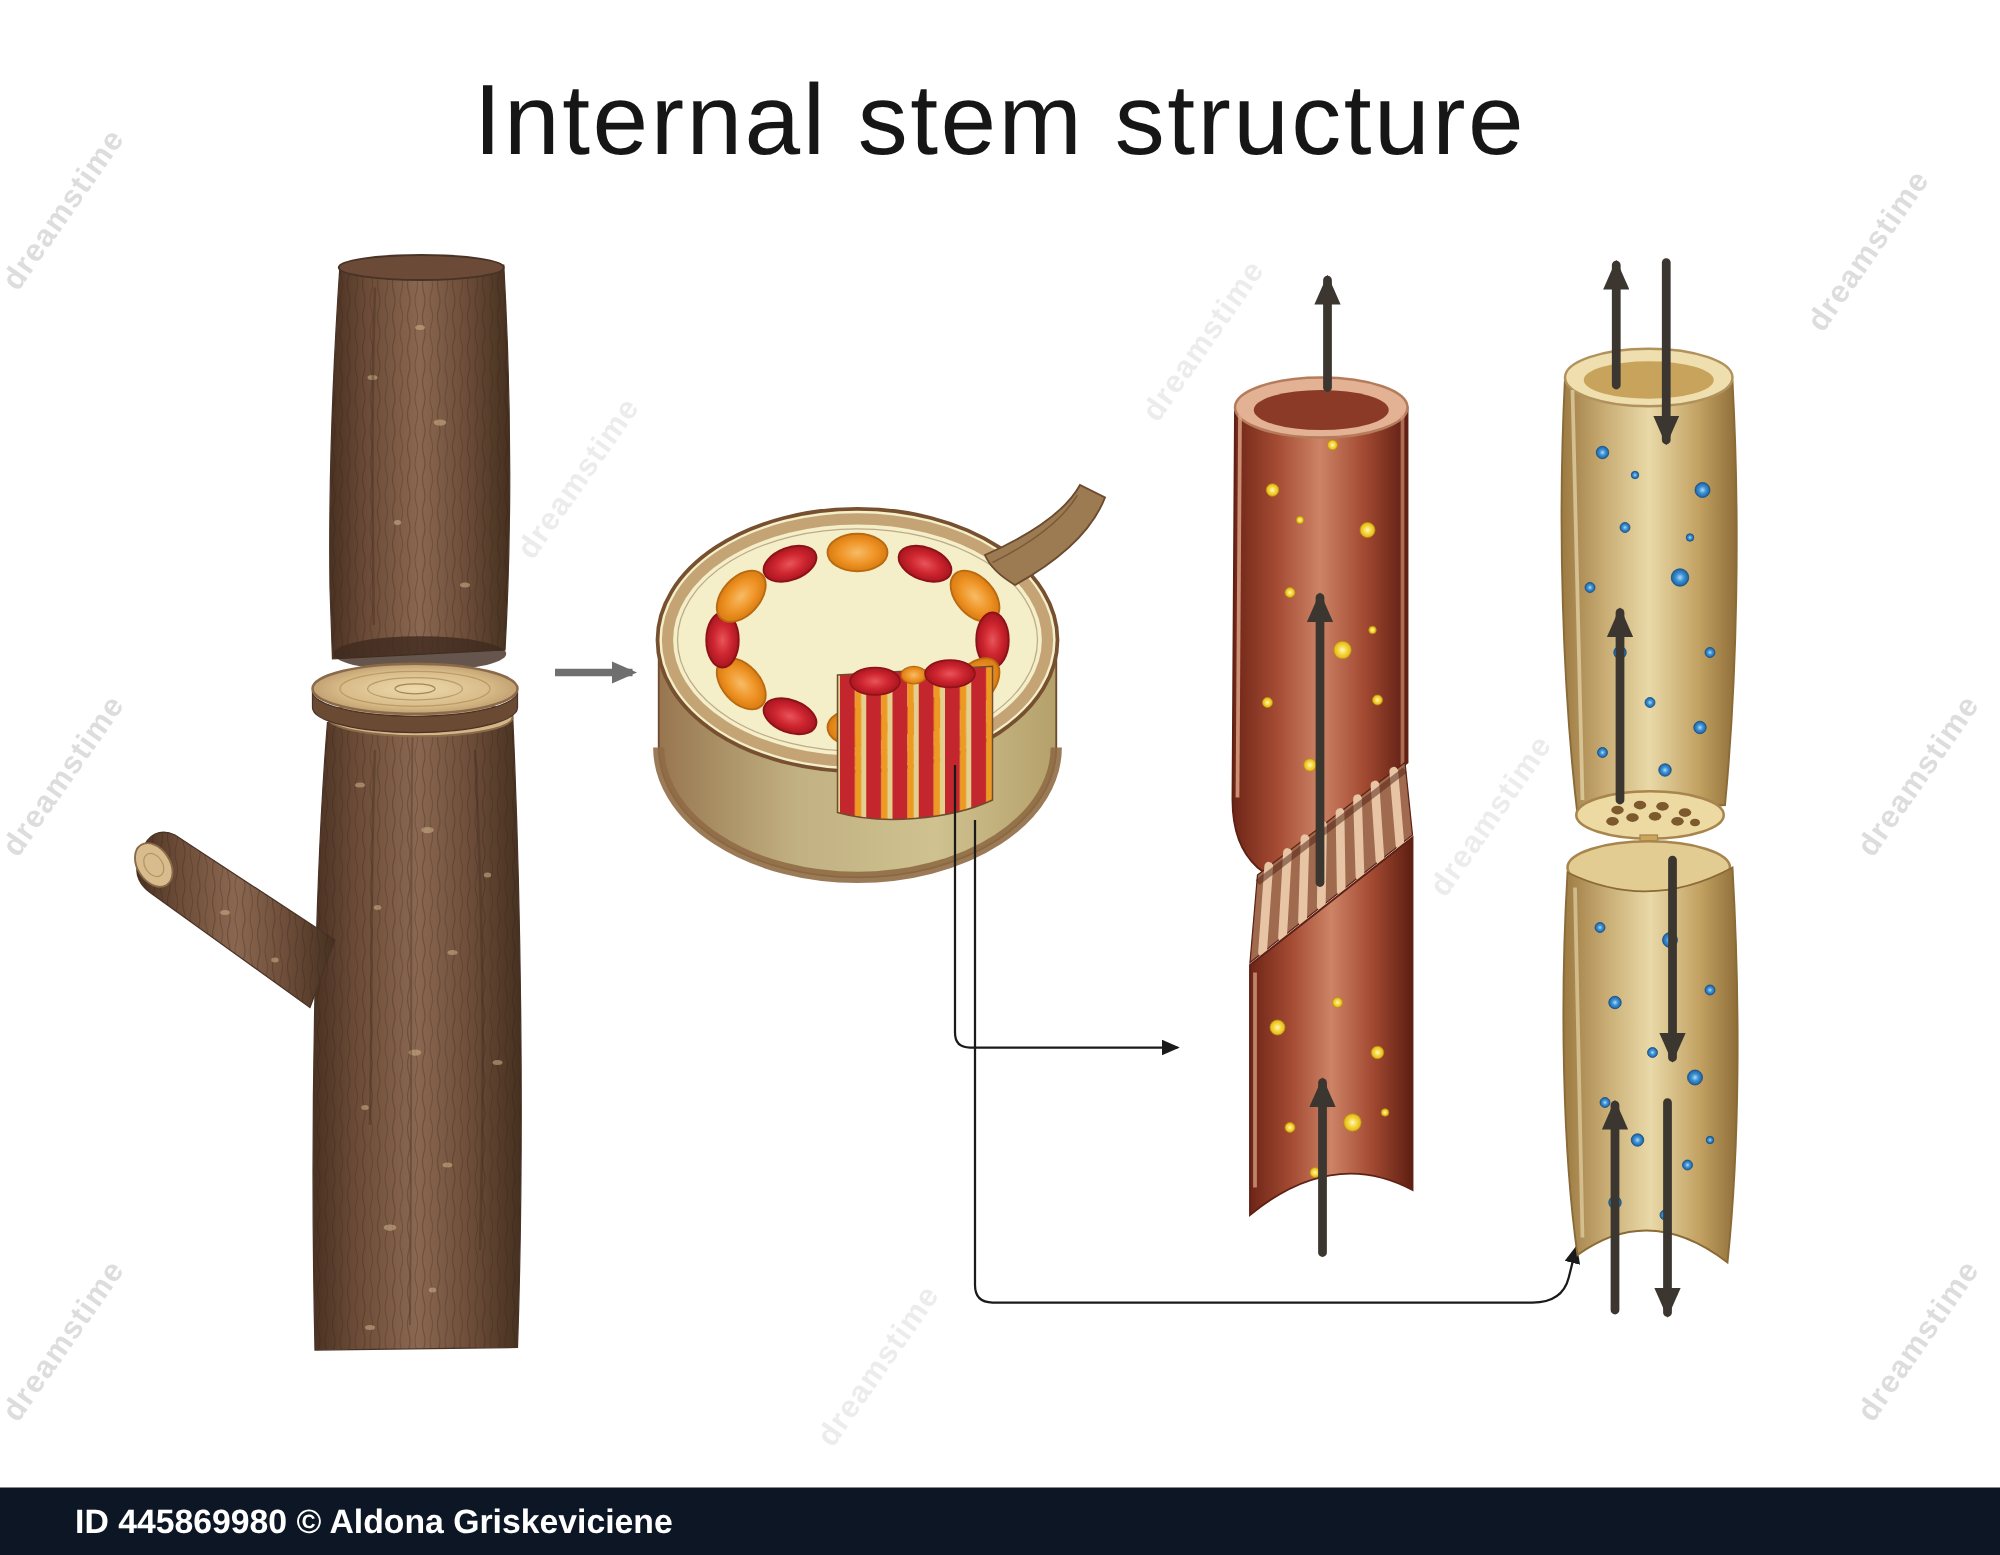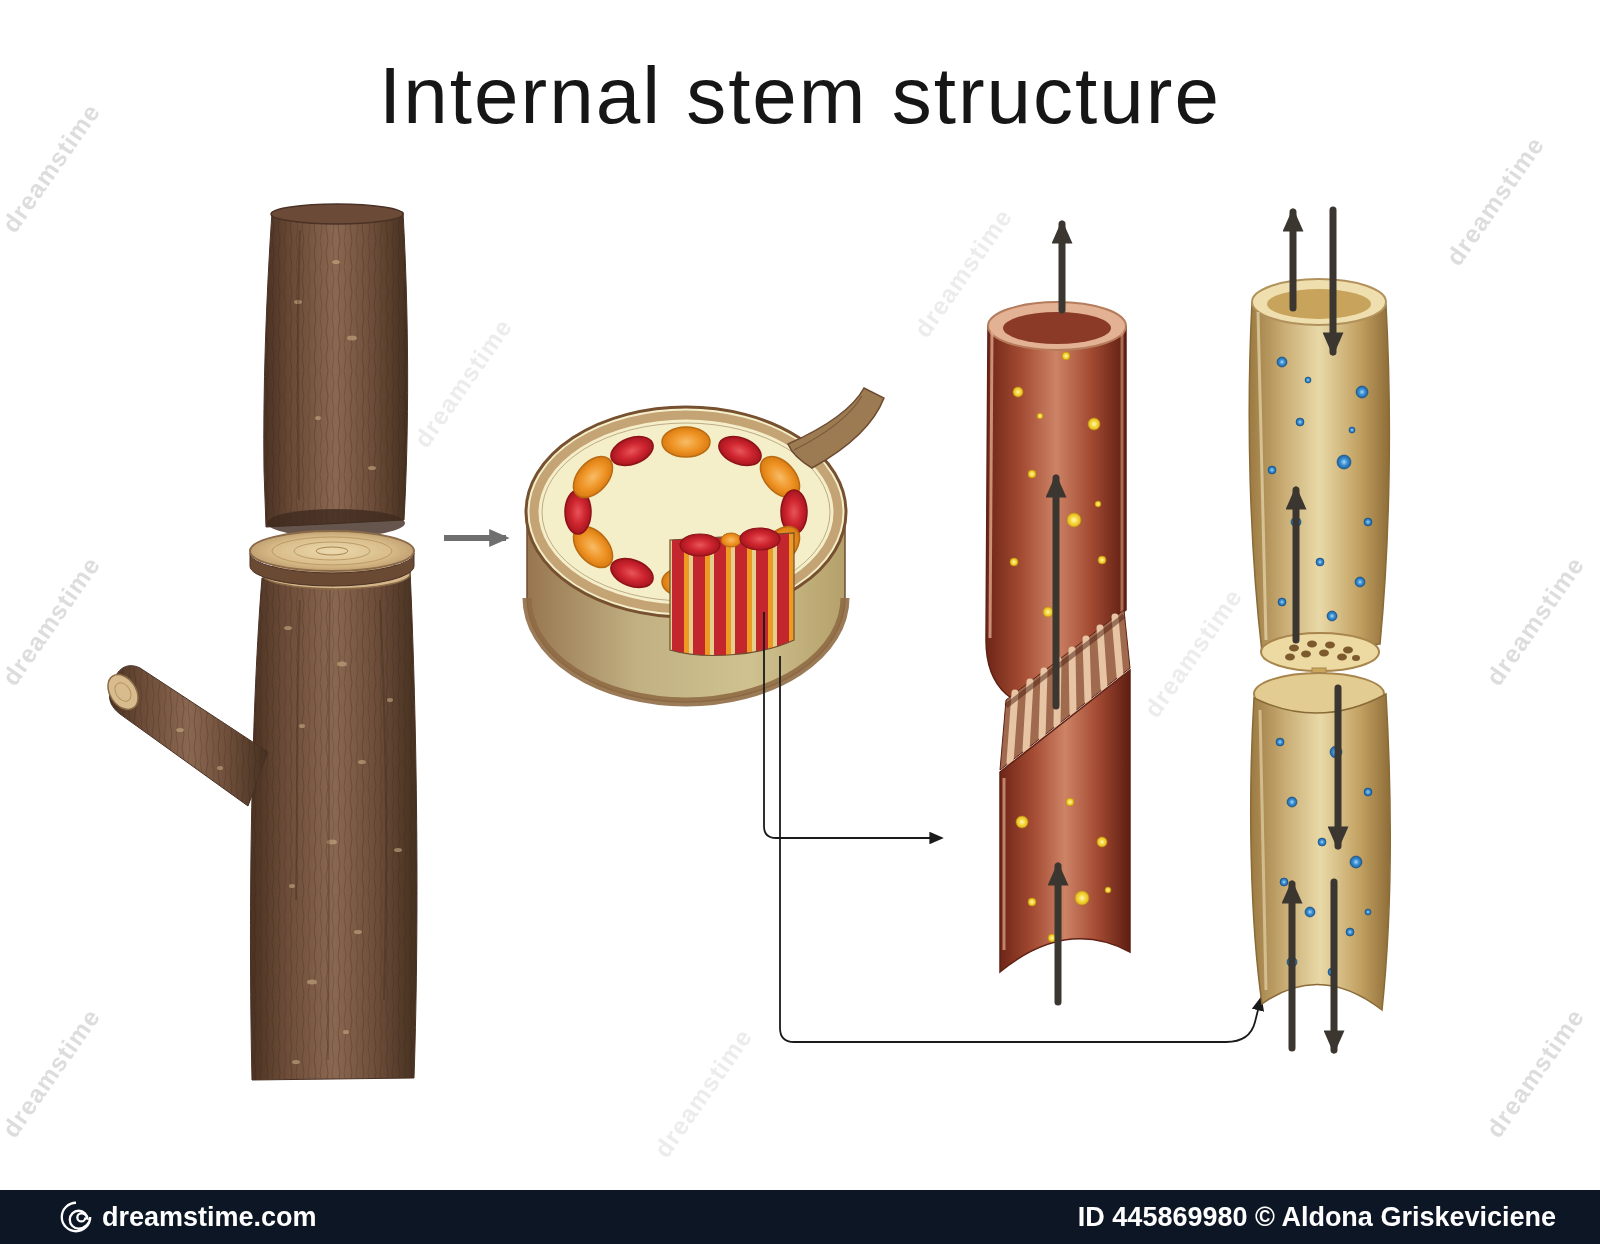--- a/index.html
+++ b/index.html
@@ -316,22 +316,16 @@
   <div class="wm" style="left:8px;top:668px">dreamstime</div>
   <div class="wm" style="left:1492px;top:668px">dreamstime</div>
   <div class="wm" style="left:8px;top:1120px">dreamstime</div>
   <div class="wm" style="left:1492px;top:1120px">dreamstime</div>
   <div class="wm inner" style="left:420px;top:430px">dreamstime</div>
   <div class="wm inner" style="left:920px;top:320px">dreamstime</div>
   <div class="wm inner" style="left:660px;top:1140px">dreamstime</div>
   <div class="wm inner" style="left:1150px;top:700px">dreamstime</div>
 
   <div class="footer">
-    <div class="footer-left">
-      <svg class="swirl" viewBox="0 0 36 36">
-        <path d="M18,2 a16,16 0 1 0 16,16 a13,13 0 0 1 -13,13 a10,10 0 1 1 10,-10 a7,7 0 0 0 -7,-7 a4.5,4.5 0 1 0 4.5,4.5" fill="none" stroke="#ffffff" stroke-width="2.6"></path>
-      </svg>
-      <span>dreamstime.com</span>
-    </div>
     <div>ID 445869980 © Aldona Griskeviciene</div>
   </div>
 
 </div>
 
 </body></html>

